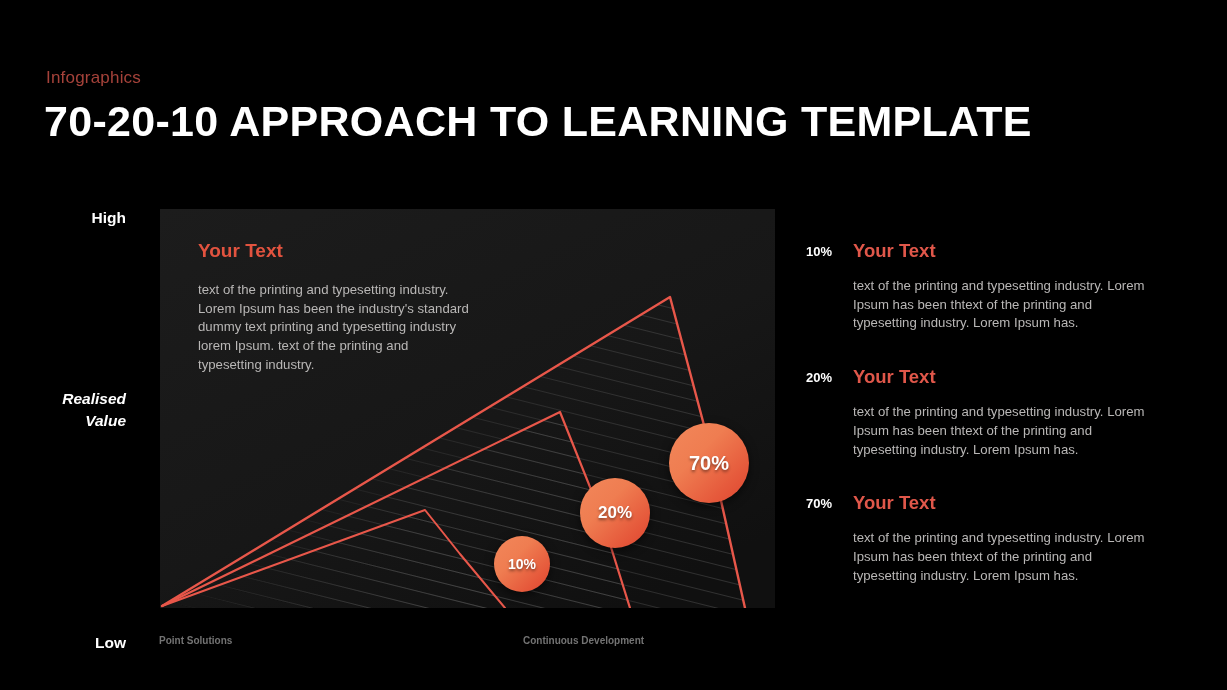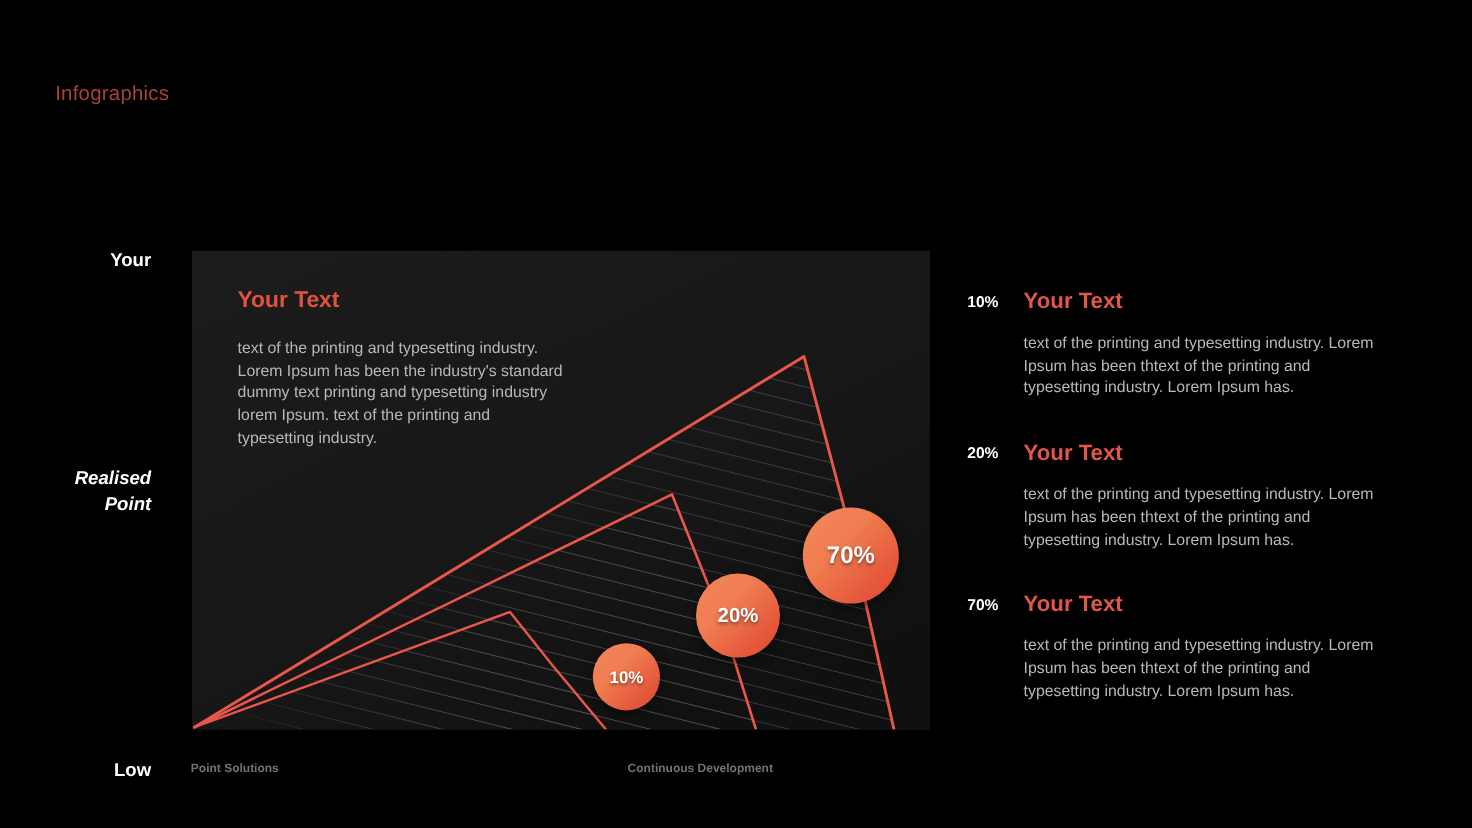--- a/index.html
+++ b/index.html
@@ -91,25 +91,26 @@
     margin-left:58px;margin-top:15px;width:297px;
     font-size:13.2px;line-height:1.42;color:#b9b7b6;font-weight:400;
   }
 </style>
 </head>
 <body>
 
 <div class="stage">
 
   <div class="kicker">Infographics</div>
+  <div class="title">70-20-10 APPROACH  TO LEARNING  TEMPLATE</div>
 
-  <div class="ylab" id="ylab-high">Your</div>
+  <div class="ylab" id="ylab-high">High</div>
   <div class="ylab" id="ylab-mid">
     <div>Realised</div>
-    <div>Point</div>
+    <div>Value</div>
   </div>
   <div class="ylab" id="ylab-low">Low</div>
 
   <div class="xlab" id="xlab-left">Point Solutions</div>
   <div class="xlab" id="xlab-right">Continuous Development</div>
 
   <div class="panel">
 
     <svg class="panel-svg" viewBox="0 0 615 399" preserveAspectRatio="none">
       <defs>

